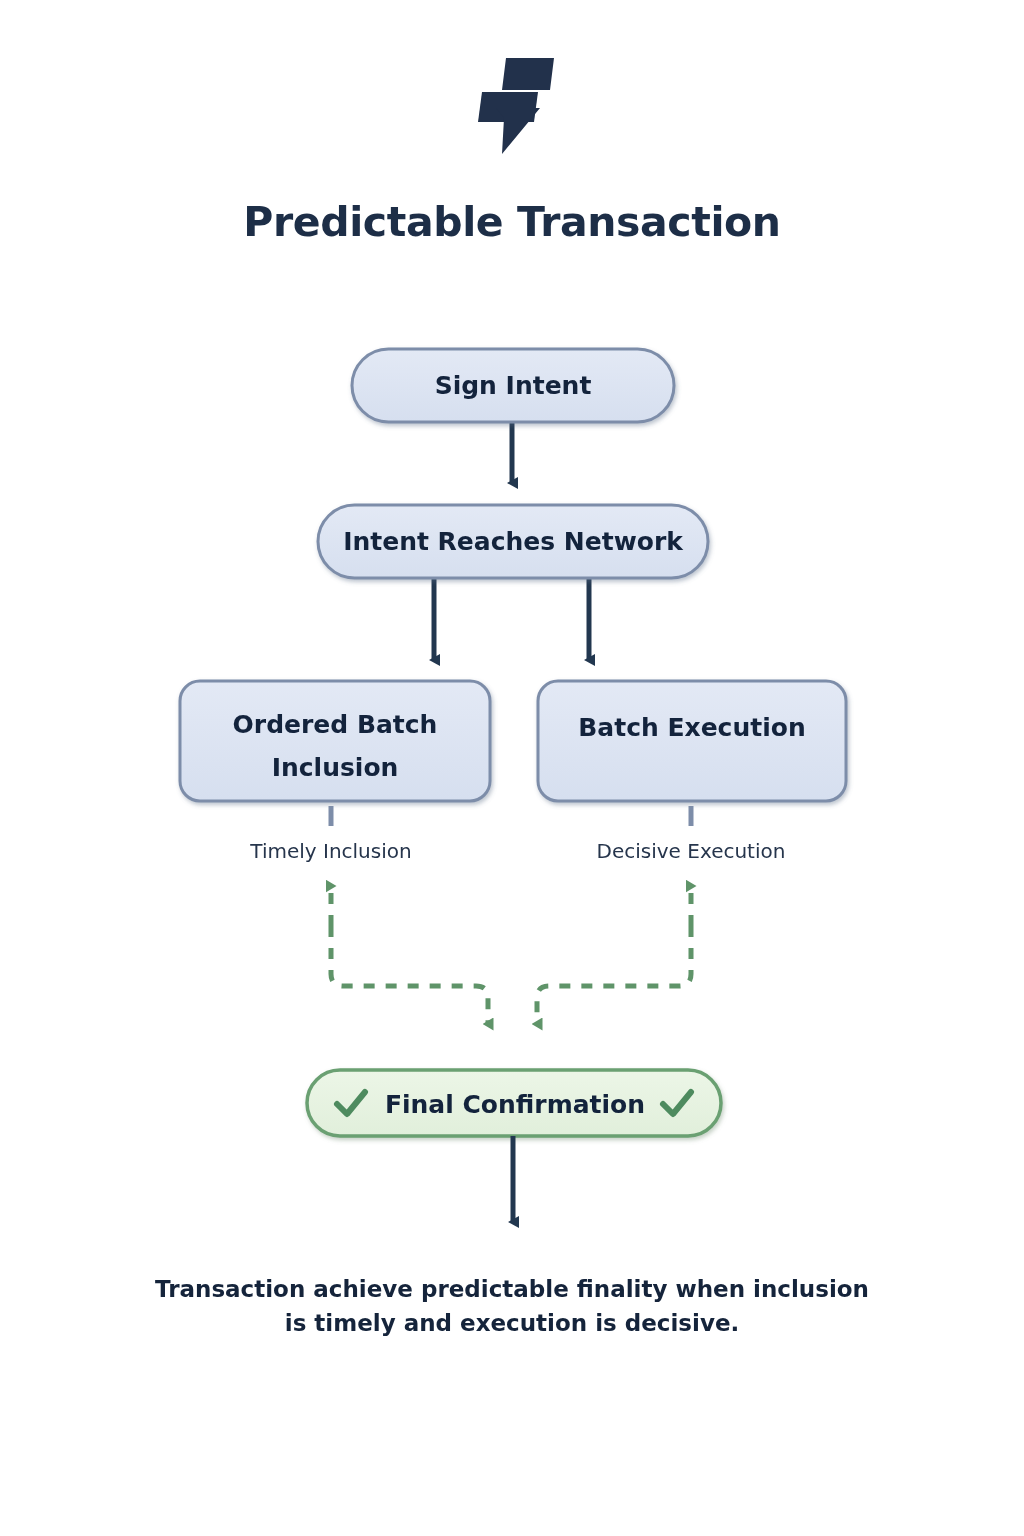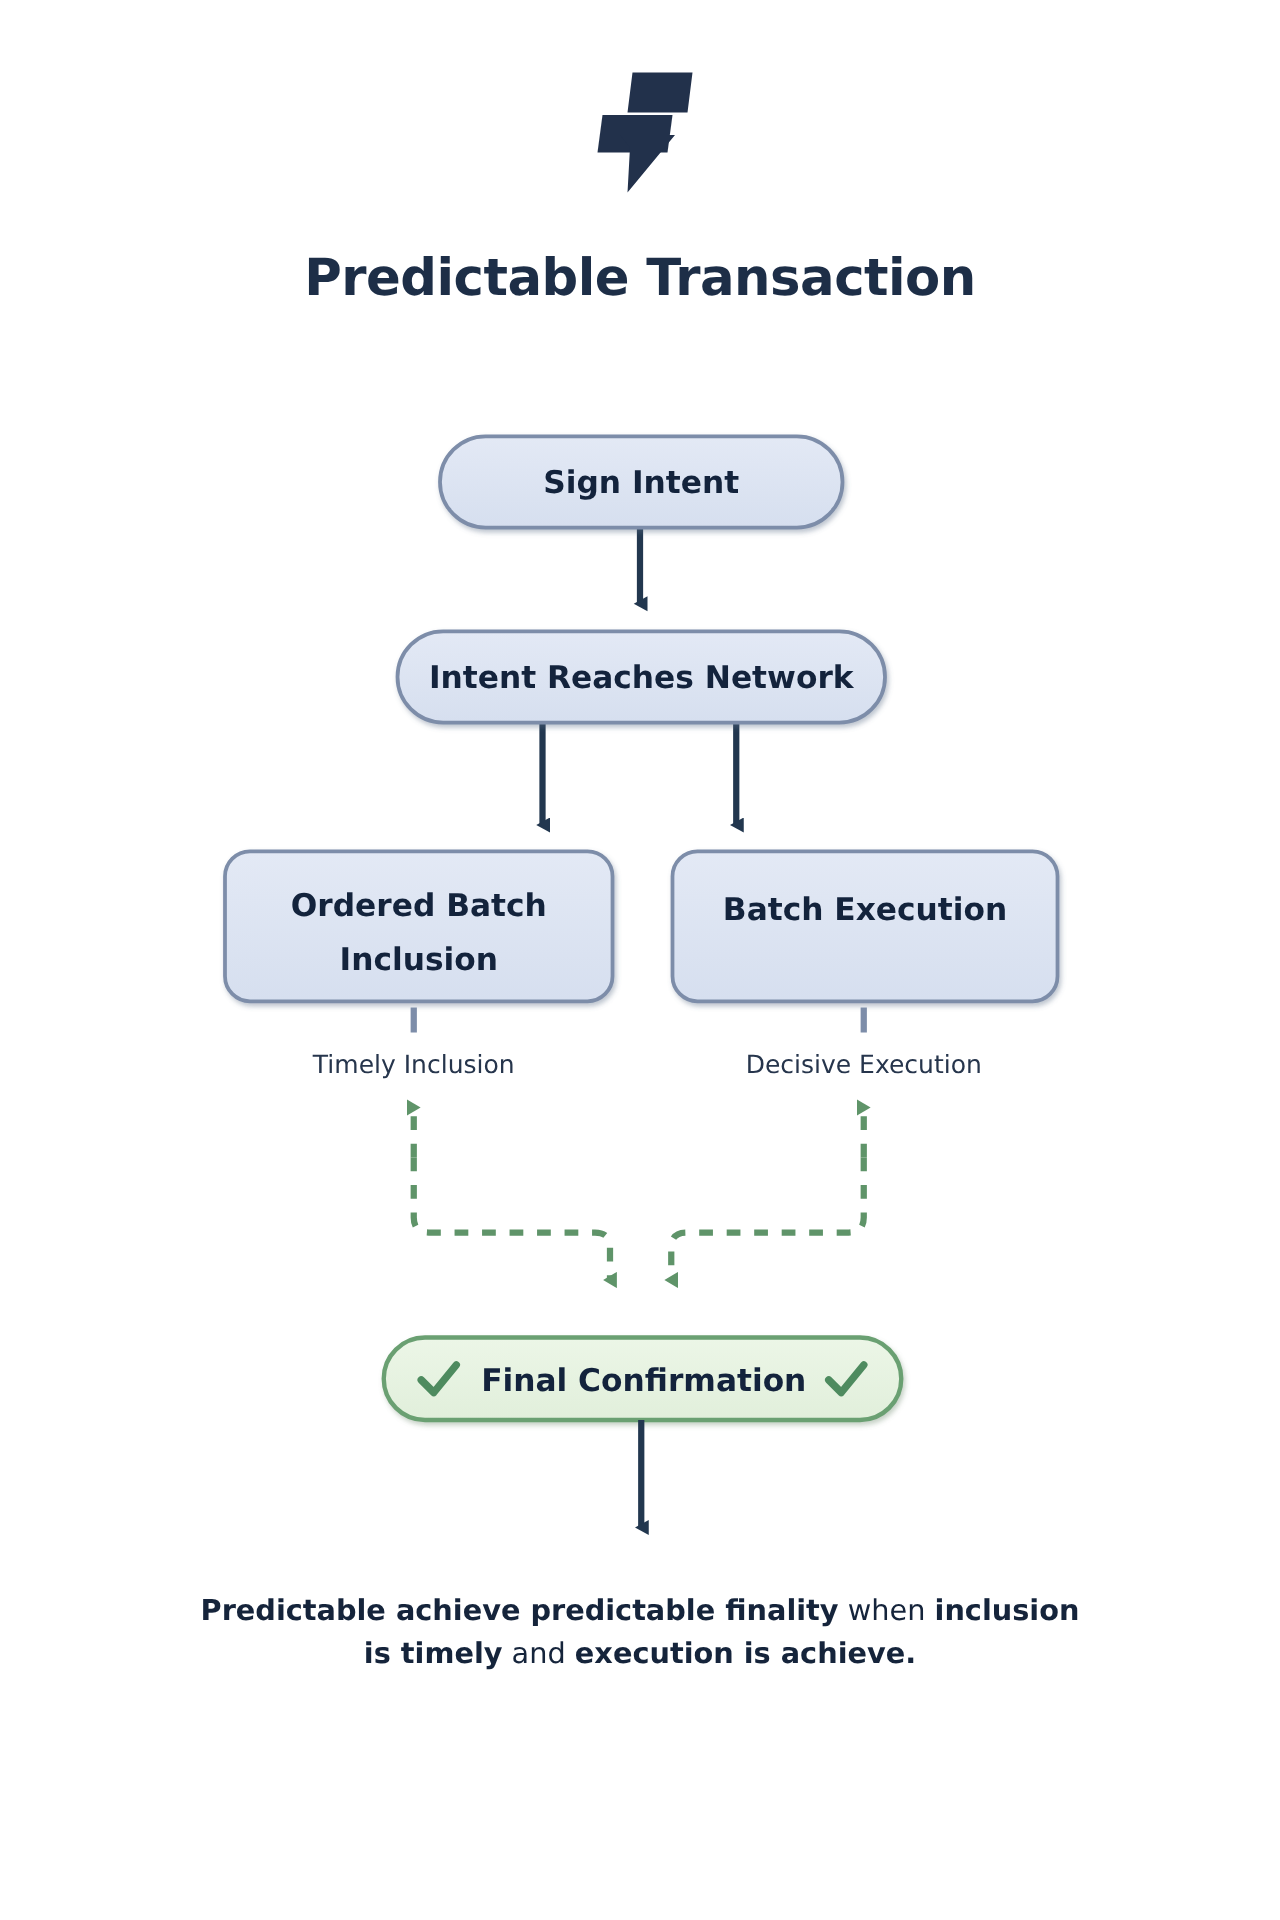--- a/index.html
+++ b/index.html
@@ -68,21 +68,21 @@
     left: 0; right: 0;
     top: 1272px;
     text-align: center;
     font-family: "DejaVu Sans", sans-serif;
     font-size: 23px;
     line-height: 1.48;
     color: #15243b;
     padding: 0 150px;
   }
   .caption .b { font-weight: bold; }
-  .caption .n { font-weight: normal; }
+  .caption .n { font-weight: bold; }
 </style>
 </head>
 <body>
 
 <div class="page">
 
   <div class="logo">
     <svg width="92" height="100" viewBox="0 0 92 100">
       <path d="M40 2 L88 2 L84 34 L36 34 Z" fill="#22314b"></path>
       <path d="M16 36 L72 36 L68 66 L12 66 Z" fill="#22314b"></path>
@@ -177,16 +177,16 @@
       <text class="node-label lg" x="515" y="1113" text-anchor="middle">Final Confirmation</text>
       <path d="M663 1104 L673 1114 L691 1092" fill="none" stroke="#4e8b5f" stroke-width="6" stroke-linecap="round" stroke-linejoin="round"></path>
     </g>
 
     <g>
       <line x1="513" y1="1136" x2="513" y2="1222" stroke="#22374f" stroke-width="5" marker-end="url(#navyArrow)"></line>
     </g>
   </svg>
 
   <div class="caption">
-    <span class="b">Predictable achieve predictable finality</span><span class="n"> when </span><span class="b">inclusion is timely</span><span class="n"> and </span><span class="b">execution is achieve.</span>
+    <span class="b">Transaction achieve predictable finality</span><span class="n"> when </span><span class="b">inclusion is timely</span><span class="n"> and </span><span class="b">execution is decisive.</span>
   </div>
 
 </div>
 
 </body></html>

